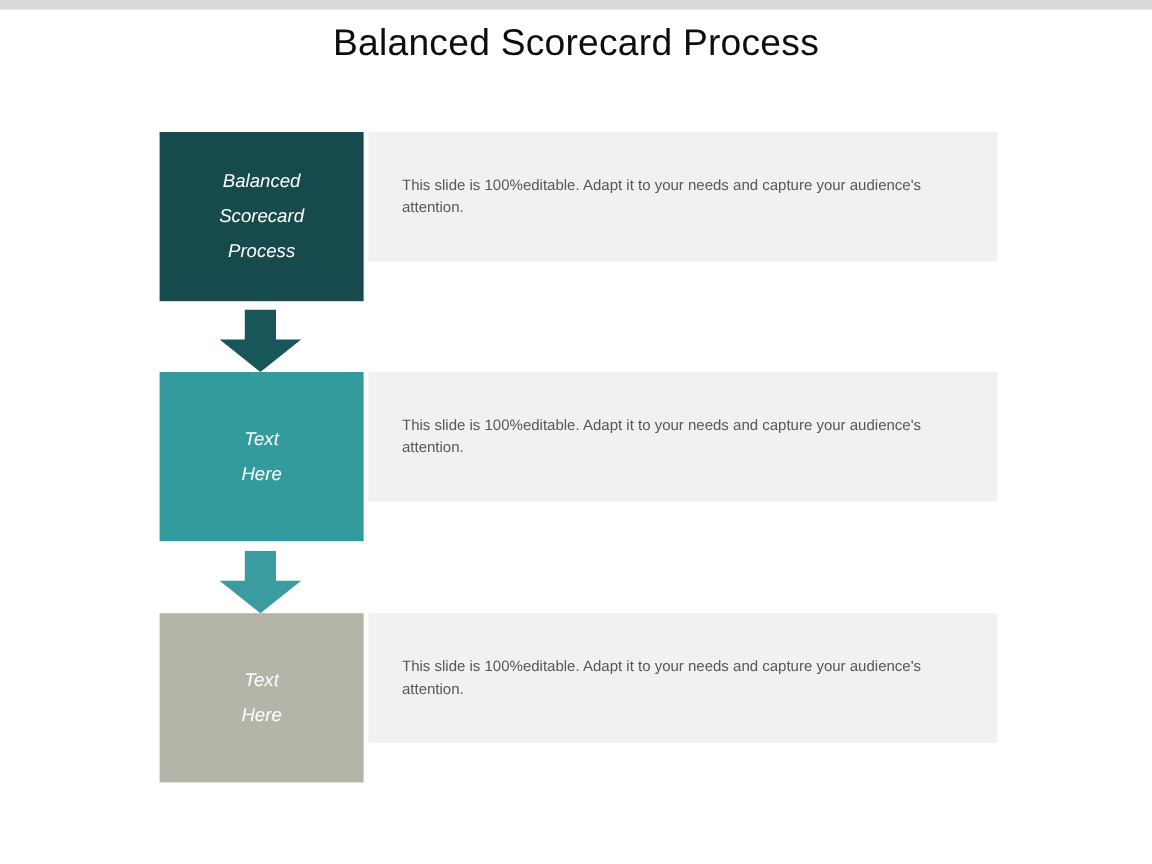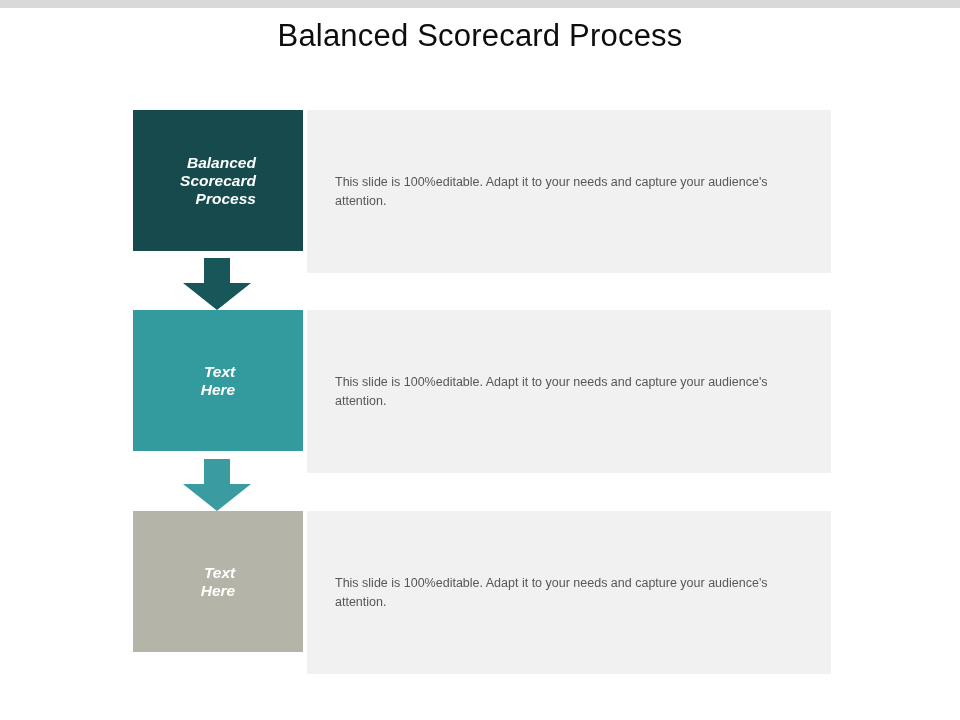--- a/index.html
+++ b/index.html
@@ -64,34 +64,34 @@
     width: 170px;
     height: 141px;
     display: flex;
     align-items: center;
     justify-content: center;
     box-sizing: border-box;
     padding: 0 8px;
   }
   .label-text {
     font-size: 15.5px;
-    font-weight: bold;
+    font-weight: normal;
     font-style: italic;
     color: #ffffff;
-    text-align: right;
-    line-height: 18px;
+    text-align: center;
+    line-height: 29px;
     white-space: pre-line;
   }
 
   .body-panel {
     position: absolute;
     left: 174px;
     top: 0;
     width: 524px;
-    height: 163px;
+    height: 108px;
     background: #f1f1f1;
     display: flex;
     align-items: center;
   }
   .body-text {
     font-size: 12.5px;
     color: #575757;
     line-height: 19px;
     padding: 0 27px 0 28px;
     max-width: 440px;

